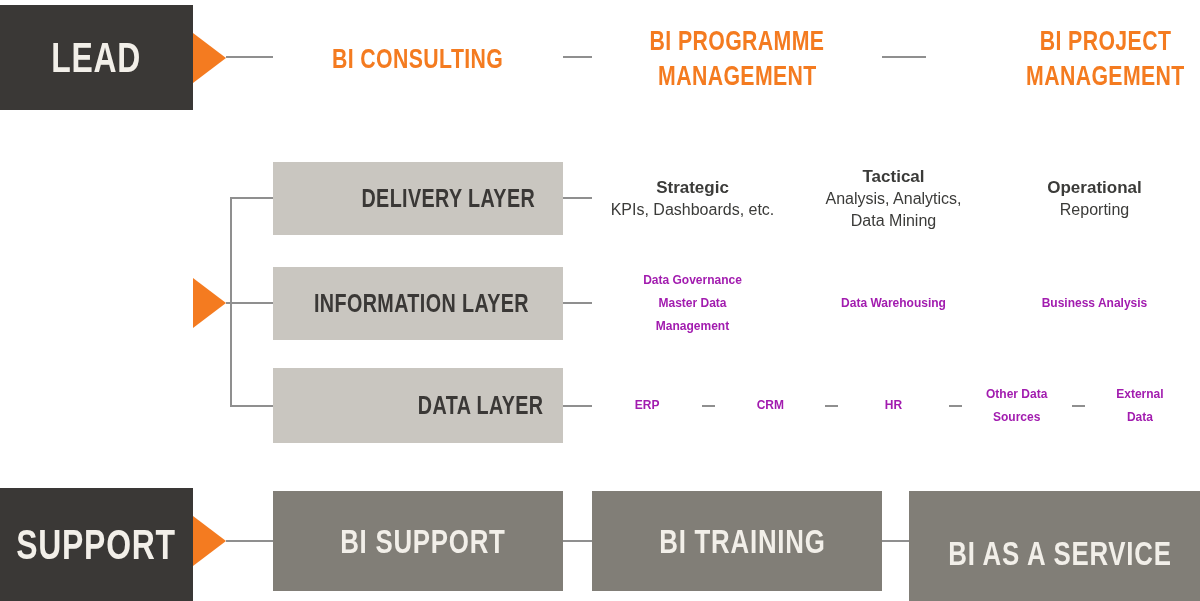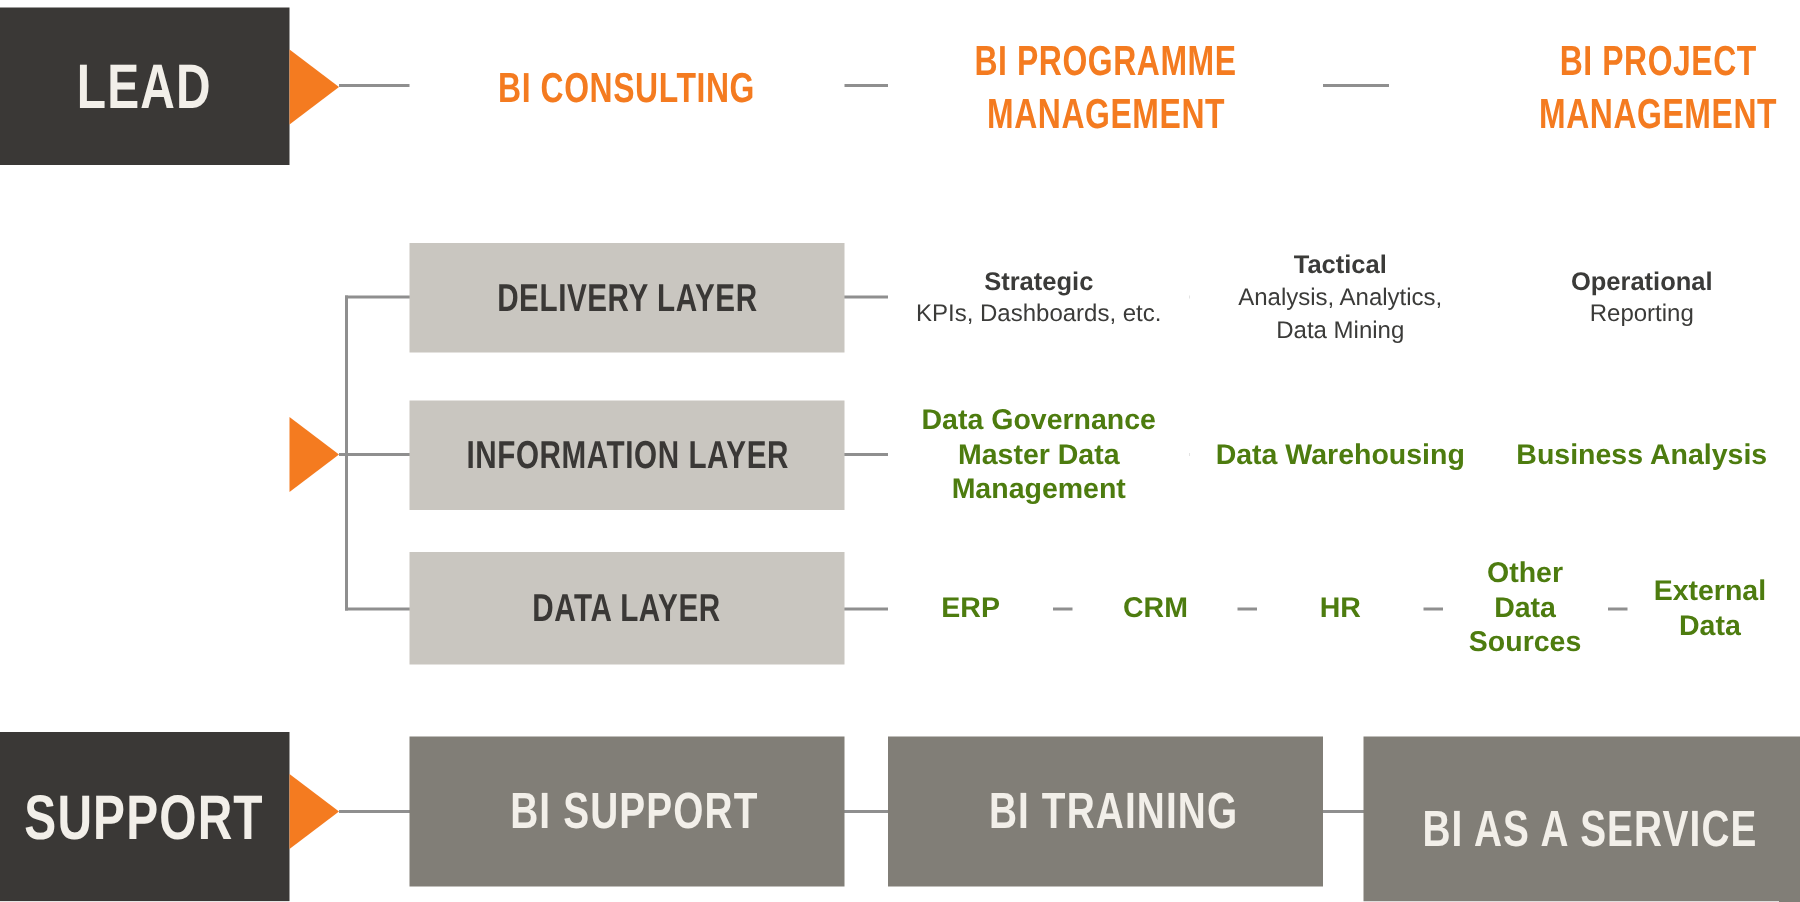--- a/index.html
+++ b/index.html
@@ -12,35 +12,35 @@
   .vline{position:absolute;width:2px;background:#8f8f8f;z-index:0;}
   
   .arrow{position:absolute;width:0;height:0;z-index:2;
     border-top:25px solid transparent;border-bottom:25px solid transparent;
     border-left:33px solid #f47b20;}
   
   .box{position:absolute;display:flex;flex-direction:column;align-items:center;
     justify-content:center;z-index:1;box-sizing:border-box;text-align:center;}
   .darkbox{background:#3a3836;}
   .whitebox{background:#ffffff;}
-  .graybox{background:#c9c6c0;}
+  .graybox{background:#c9c6c0;align-items:flex-end;}
   .midbox{background:#817e77;padding-left:10px;}
   
   .cond{display:inline-block;transform:scaleX(0.76);transform-origin:50% 50%;white-space:nowrap;}
   .side-label{font-size:42px;font-weight:700;color:#f2efe9;letter-spacing:1px;}
   .lead-title{font-size:28px;line-height:35px;font-weight:700;color:#f47b20;letter-spacing:.5px;}
   .layer-label{font-size:26px;font-weight:700;color:#3a3836;letter-spacing:.5px;}
   .support-title{font-size:34px;font-weight:700;color:#f2efe9;letter-spacing:1px;}
   
   .content-row{position:absolute;left:592px;width:603px;display:flex;z-index:1;}
   .content-row .cell{flex:1;background:#ffffff;display:flex;flex-direction:column;
     align-items:center;justify-content:center;text-align:center;box-sizing:border-box;padding:2px 8px;}
   .t{font-size:17px;line-height:23px;font-weight:700;color:#3b3b39;}
   .s{font-size:16px;line-height:22px;font-weight:400;color:#3b3b39;}
-  .b{font-size:19px;line-height:23px;font-weight:700;color:#4d7c0f;}
+  .b{font-size:12px;line-height:23px;font-weight:700;color:#a21caf;}
   .gap12{} .gap13{gap:13px;}
 </style>
 </head>
 <body>
 
 <div class="diagram">
 
   <div class="hline" style="left:226px;top:56px;width:700px;"></div>
   <div class="box darkbox" style="left:0;top:5px;width:193px;height:105px;">
     <span class="cond side-label">LEAD</span>

